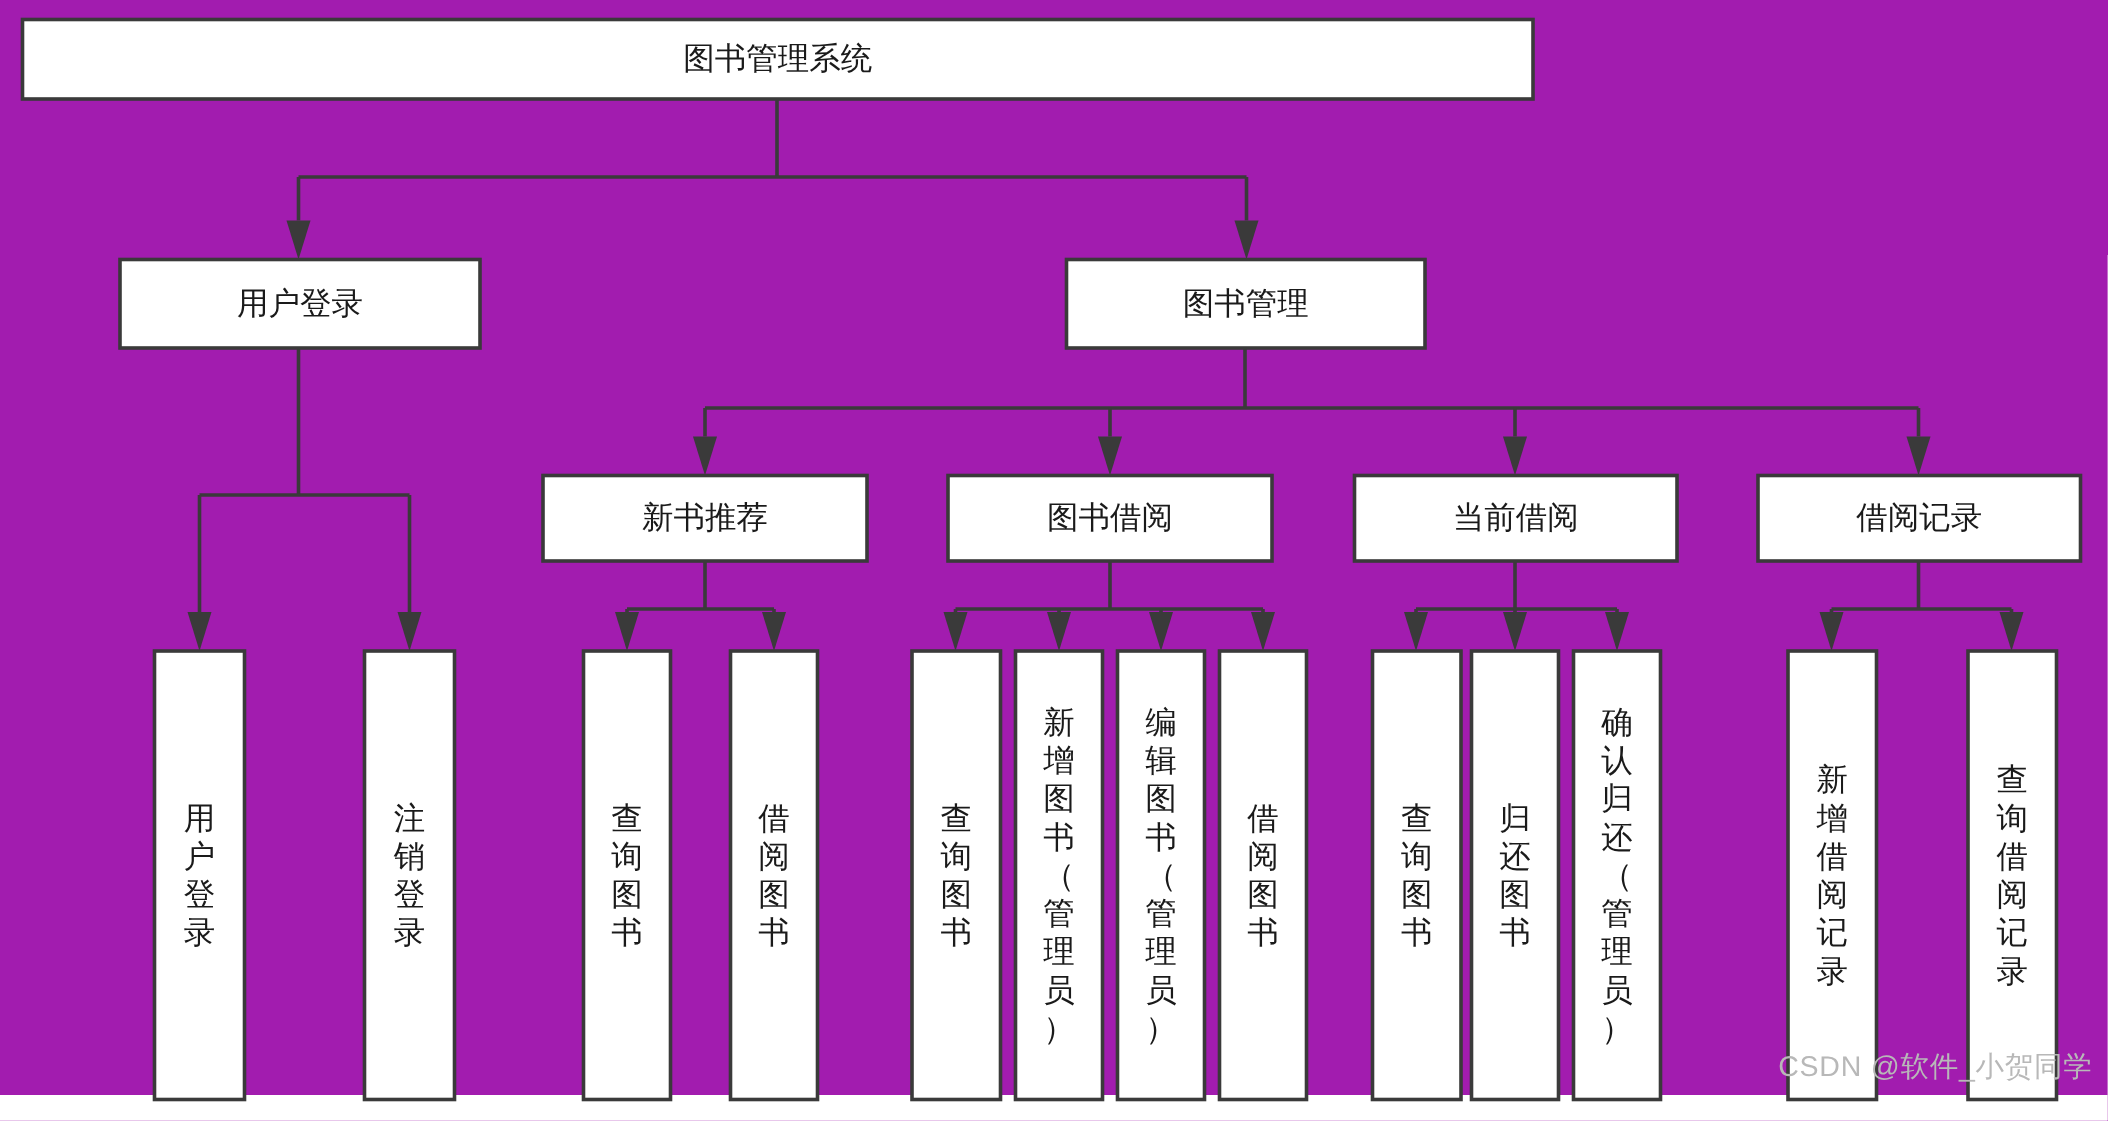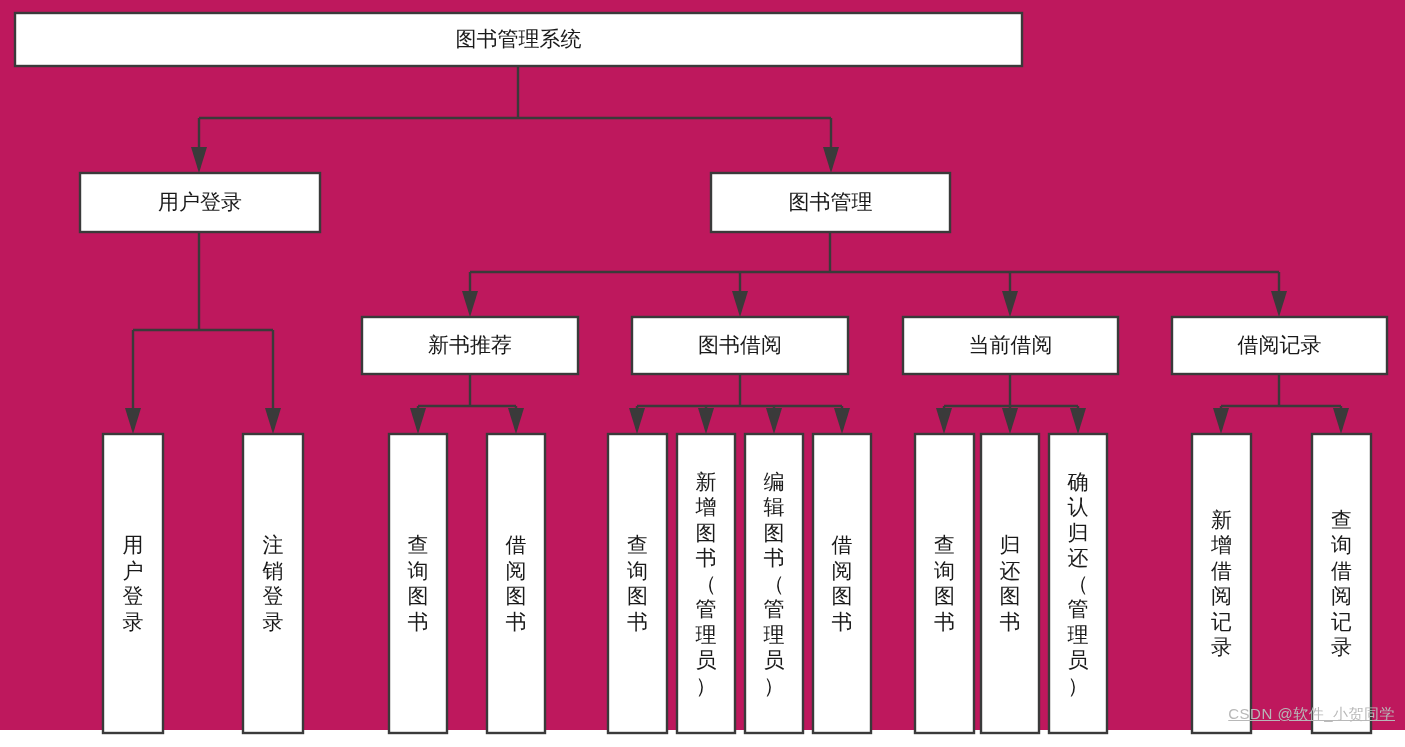--- a/index.html
+++ b/index.html
@@ -11,21 +11,21 @@
   body {
     width: 1405px;
     height: 747px;
     font-family: "Liberation Sans", "DejaVu Sans", sans-serif;
     overflow: hidden;
   }
   #diagram-root {
     position: relative;
     width: 1405px;
     height: 730px;
-    background: #be185d;
+    background: #a21caf;
   }
   svg#tree-svg {
     position: absolute;
     left: 0;
     top: 0;
     width: 1405px;
     height: 747px;
     display: block;
   }
   .node-box {
@@ -53,26 +53,25 @@
   }
   .edge-arrow {
     fill: #3a3a3a;
     stroke: none;
   }
   .watermark {
     position: absolute;
     right: 10px;
     bottom: 6px;
     font-family: "Liberation Sans", "DejaVu Sans", sans-serif;
-    font-size: 15px;
+    font-size: 19px;
     color: #b8b8b8;
     letter-spacing: 0.5px;
     white-space: nowrap;
     user-select: none;
-    text-decoration: underline;
   }
 </style>
 </head>
 <body>
 
 <div id="diagram-root">
   <svg id="tree-svg" viewBox="0 0 1405 747">
     <g id="edges-layer">
         <g>
           <path class="edge-line" d="M 518 66 L 518 118"></path>

